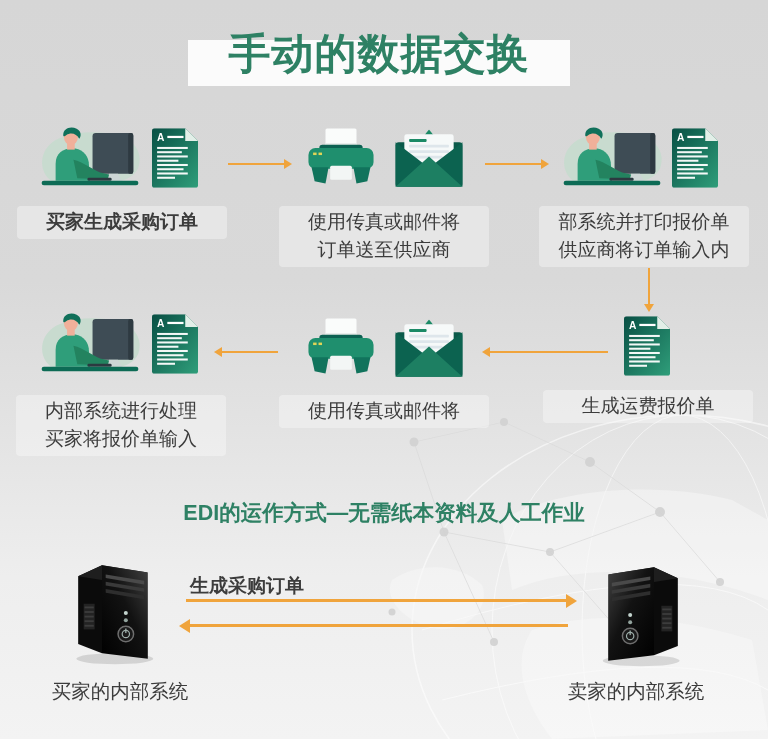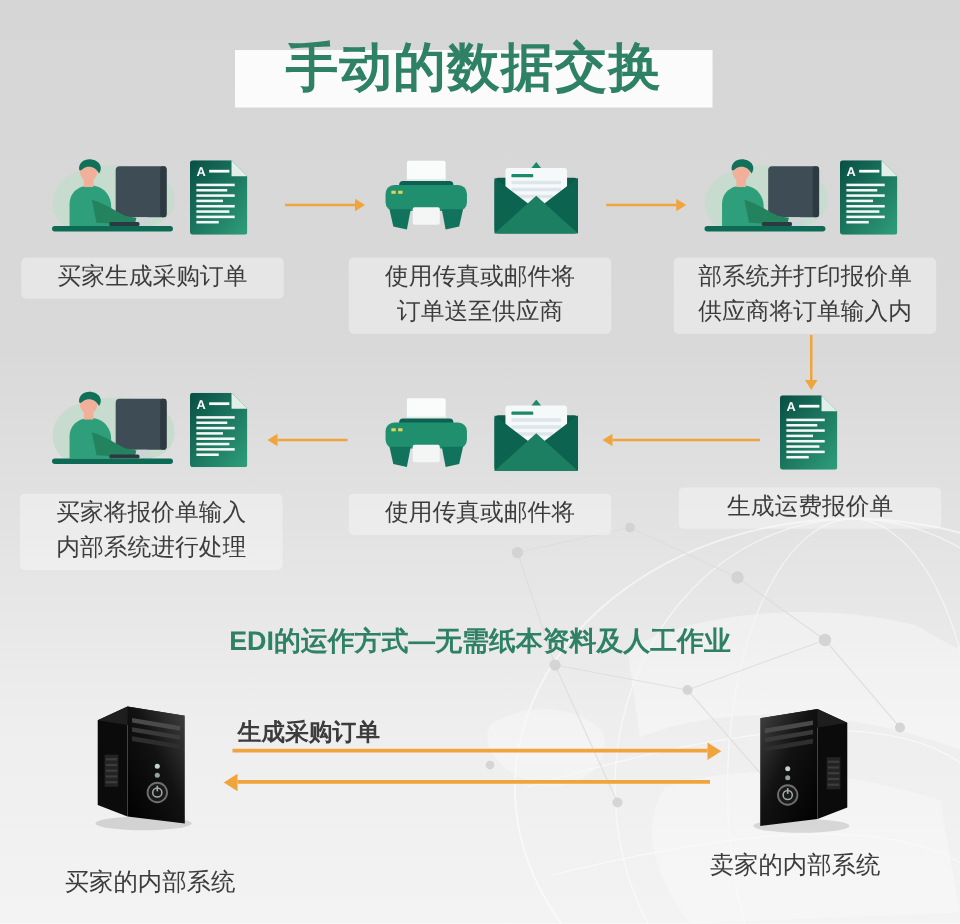--- a/index.html
+++ b/index.html
@@ -174,21 +174,21 @@
   <div class="title-band">
     <h1>手动的数据交换</h1>
   </div>
 
   <svg class="abs" style="left:34px;top:124px;" width="112" height="64" viewBox="0 0 176 100">
       <use href="#sym-person"></use>
     </svg>
   <svg class="abs" style="left:152px;top:128px;" width="46" height="60" viewBox="0 0 54 70">
       <use href="#sym-doc"></use>
     </svg>
-  <div class="step-label" style="left:17px;top:206px;width:210px;">
+  <div class="step-label" style="left:17px;top:206px;width:210px;font-weight:bold;">
     <span>买家生成采购订单</span>
   </div>
 
   <div class="arr arr-r" style="left:228px;top:163px;width:56px;"></div>
 
   <svg class="abs" style="left:299px;top:127px;" width="84" height="62" viewBox="0 0 92 80">
       <use href="#sym-printer"></use>
     </svg>
   <svg class="abs" style="left:394px;top:129px;" width="70" height="60" viewBox="0 0 88 74">
       <use href="#sym-envelope"></use>
@@ -234,34 +234,34 @@
 
   <div class="arr arr-l" style="left:222px;top:351px;width:56px;"></div>
 
   <svg class="abs" style="left:34px;top:310px;" width="112" height="64" viewBox="0 0 176 100">
       <use href="#sym-person"></use>
     </svg>
   <svg class="abs" style="left:152px;top:314px;" width="46" height="60" viewBox="0 0 54 70">
       <use href="#sym-doc"></use>
     </svg>
   <div class="step-label" style="left:16px;top:395px;width:210px;">
+    <span>内部系统进行处理</span>
     <span>买家将报价单输入</span>
-    <span>内部系统进行处理</span>
   </div>
 
   <div class="edi-heading">EDI的运作方式—无需纸本资料及人工作业</div>
 
   <svg class="abs mirror" style="left:58px;top:556px;" width="110" height="112" viewBox="0 0 120 122">
       <use href="#sym-server"></use>
     </svg>
   <svg class="abs" style="left:588px;top:558px;" width="110" height="112" viewBox="0 0 120 122">
       <use href="#sym-server"></use>
     </svg>
 
   <div class="edi-arrow-label" style="left:190px;top:573px;">生成采购订单</div>
   <div class="arr arr-r arr-big" style="left:186px;top:599px;width:380px;"></div>
 
   <div class="arr arr-l arr-big" style="left:190px;top:624px;width:378px;"></div>
 
-  <div class="server-label" style="left:30px;top:692px;width:180px;">买家的内部系统</div>
+  <div class="server-label" style="left:30px;top:678px;width:180px;">买家的内部系统</div>
   <div class="server-label" style="left:546px;top:678px;width:180px;">卖家的内部系统</div>
 
 </div>
 
 </body></html>

